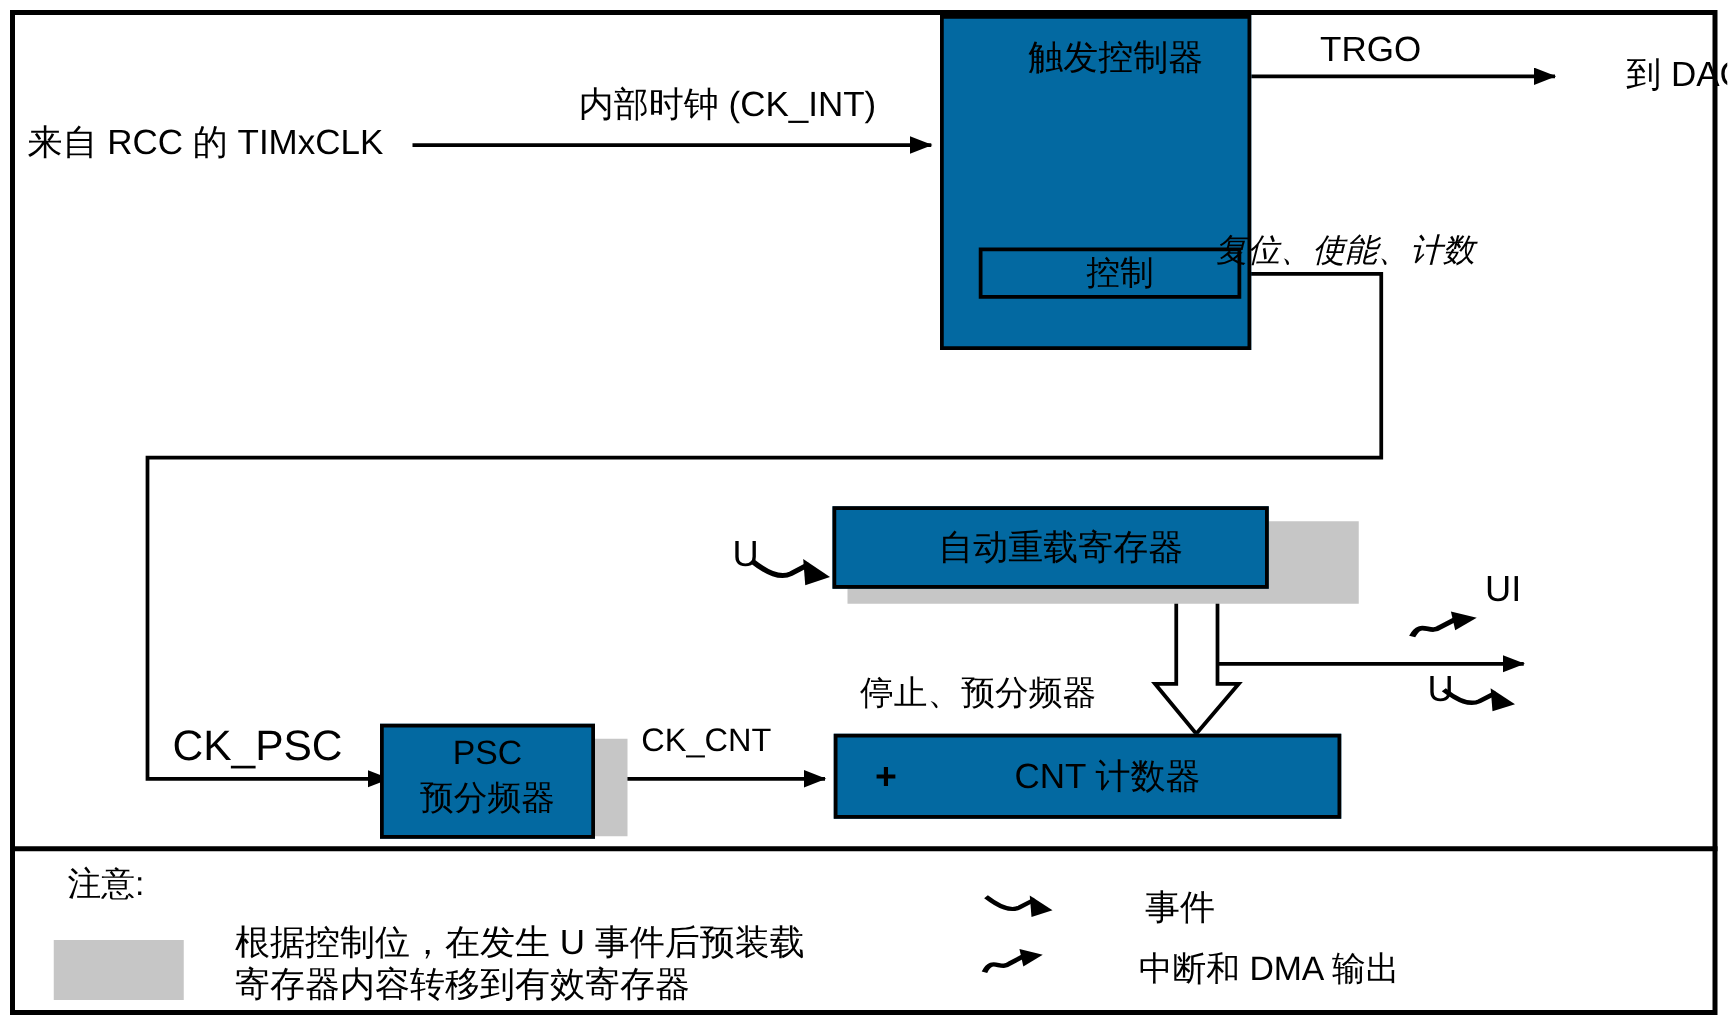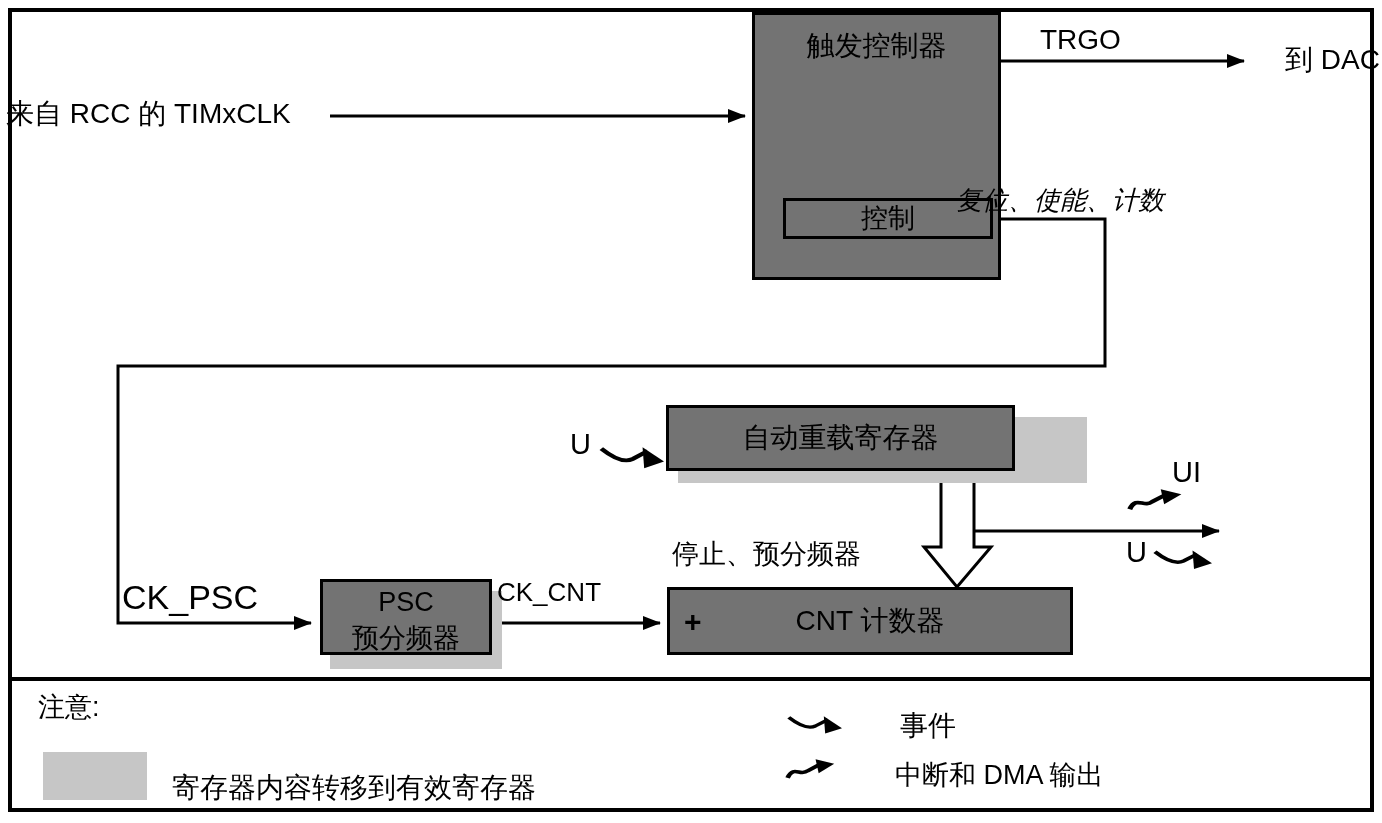--- a/index.html
+++ b/index.html
@@ -2,23 +2,23 @@
 <html><head>
 <meta charset="utf-8">
 <style>
   html,body{margin:0;padding:0;background:#ffffff;}
   #stage{
     position:relative;width:1382px;height:823px;background:#ffffff;
     font-family:"Liberation Sans","DejaVu Sans",sans-serif;color:#000;
     overflow:hidden;
   }
   .abs{position:absolute;}
-  .lbl{position:absolute;white-space:nowrap;font-size:28px;line-height:1.15;}
+  .lbl{position:absolute;white-space:nowrap;font-size:28px;line-height:1.15;padding-left:16px;}
   .lbl.sm{font-size:26px;}
-  .box{position:absolute;background:#737373;border:3px solid #000;box-sizing:border-box;}
+  .box{position:absolute;background:#0369a1;border:3px solid #000;box-sizing:border-box;}
   .shadow{position:absolute;background:#c6c6c6;}
   .center{display:flex;align-items:center;justify-content:center;text-align:center;}
   #frame{position:absolute;left:8px;top:8px;width:1366px;height:804px;border:4px solid #000;box-sizing:border-box;}
   #divider{position:absolute;left:8px;top:677px;width:1366px;height:4px;background:#000;}
   svg{position:absolute;overflow:visible;}
   .stroke{stroke:#000;stroke-width:3;fill:none;}
 </style>
 </head>
 <body>
 
@@ -47,33 +47,34 @@
   <div class="box center" style="left:783px;top:198px;width:210px;height:41px;">
     <span class="lbl" style="position:static;font-size:27px;">控制</span>
   </div>
 
   <div class="shadow" style="left:678px;top:417px;width:409px;height:66px;"></div>
   <div class="box center" style="left:666px;top:405px;width:349px;height:66px;">
     <span class="lbl" style="position:static;">自动重载寄存器</span>
   </div>
 
   <div class="shadow" style="left:330px;top:591px;width:172px;height:78px;"></div>
-  <div class="box" style="left:320px;top:579px;width:172px;height:76px;">
+  <div class="box" style="left:304px;top:579px;width:172px;height:92px;">
     <div style="text-align:center;font-size:27px;line-height:36px;padding-top:2px;">
       <div>PSC</div>
       <div>预分频器</div>
     </div>
   </div>
 
   <div class="box" style="left:667px;top:587px;width:406px;height:68px;">
     <span class="lbl" style="left:14px;top:15px;font-weight:700;font-size:30px;">+</span>
     <div class="lbl" style="left:0;top:0;width:100%;height:52px;line-height:62px;text-align:center;">CNT 计数器</div>
   </div>
 
   <div class="lbl" style="left:6px;top:98px;">来自 RCC 的 TIMxCLK</div>
+  <div class="lbl" style="left:447px;top:68px;">内部时钟 (CK_INT)</div>
   <div class="lbl" style="left:1040px;top:24px;">TRGO</div>
   <div class="lbl" style="left:1262px;top:44px;margin-left:23px;">到 DAC</div>
   <div class="lbl sm" style="left:956px;top:186px;font-style:italic;">复位、使能、计数</div>
   <div class="lbl" style="left:570px;top:428px;font-size:29px;">U</div>
   <div class="lbl" style="left:672px;top:539px;font-size:27px;">停止、预分频器</div>
   <div class="lbl" style="left:1172px;top:456px;font-size:29px;">UI</div>
   <div class="lbl" style="left:1126px;top:536px;font-size:29px;">U</div>
   <div class="lbl" style="left:122px;top:578px;font-size:34px;">CK_PSC</div>
   <div class="lbl" style="left:497px;top:578px;font-size:26px;">CK_CNT</div>
 
@@ -89,20 +90,21 @@
 
   <svg class="abs" style="left:1152px;top:546px;" width="60" height="30" viewBox="0 0 40 26" preserveAspectRatio="none">
     <path class="stroke" d="M2,5 C10,13 16,16 21,13 L30,7"></path>
     <polygon points="27,4 40,15 28,20" fill="#000"></polygon>
   </svg>
 
   <div class="lbl" style="left:38px;top:692px;font-size:27px;">注意:</div>
 
   <div class="shadow" style="left:43px;top:752px;width:104px;height:48px;"></div>
 
+  <div class="lbl" style="left:172px;top:738px;">根据控制位，在发生 U 事件后预装载</div>
   <div class="lbl" style="left:172px;top:772px;">寄存器内容转移到有效寄存器</div>
 
   <svg class="abs" style="left:786px;top:712px;" width="56" height="28" viewBox="0 0 40 26" preserveAspectRatio="none">
     <path class="stroke" d="M2,5 C10,13 16,16 21,13 L30,7"></path>
     <polygon points="27,4 40,15 28,20" fill="#000"></polygon>
   </svg>
   <div class="lbl" style="left:900px;top:710px;font-size:28px;">事件</div>
 
   <svg class="abs" style="left:786px;top:758px;" width="56" height="28" viewBox="0 0 36 24" preserveAspectRatio="none">
     <path class="stroke" d="M1,17 C5,6 9,16 14,11 L21,6"></path>

